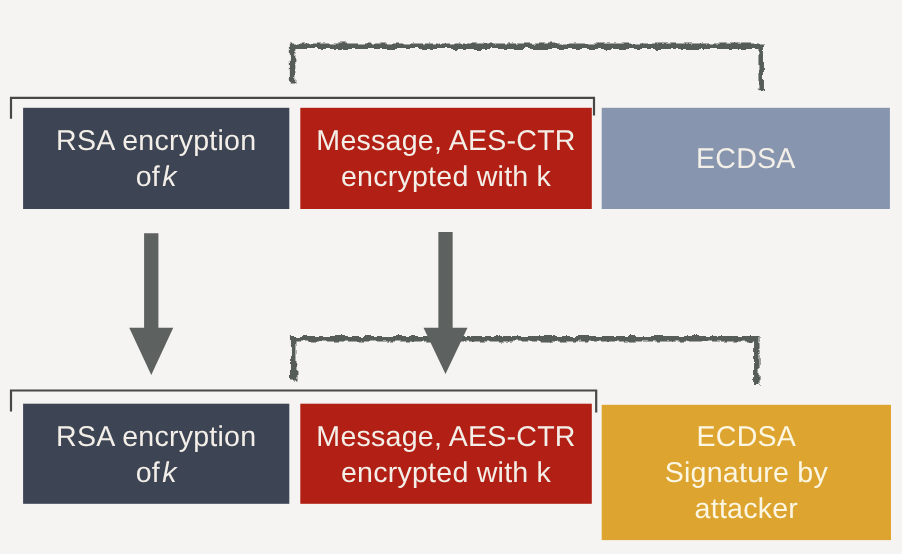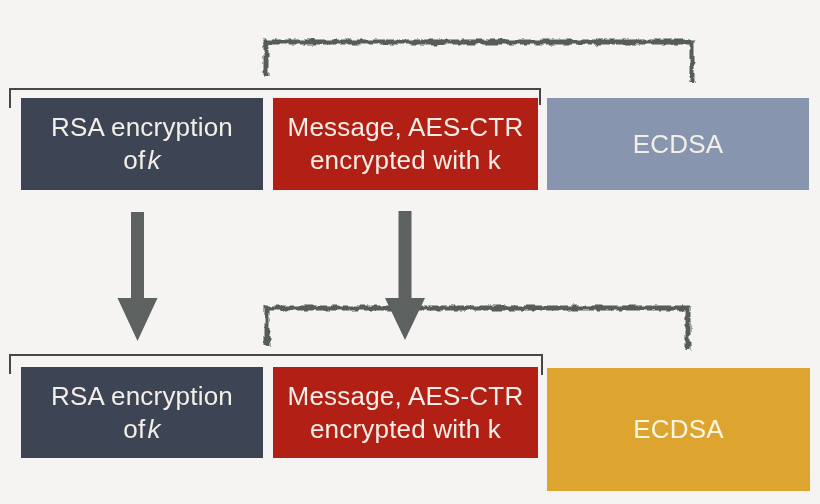--- a/index.html
+++ b/index.html
@@ -92,15 +92,17 @@
     <span class="ln"><span>of</span><em>k</em></span>
   </div>
 
   <div class="box aes-2">
     <span class="ln">Message, AES-CTR</span>
     <span class="ln">encrypted with k</span>
   </div>
 
   <div class="box sig-2">
     <span class="ln">ECDSA</span>
+    <span class="ln">Signature by</span>
+    <span class="ln">attacker</span>
   </div>
 
 </div>
 
 </body></html>

